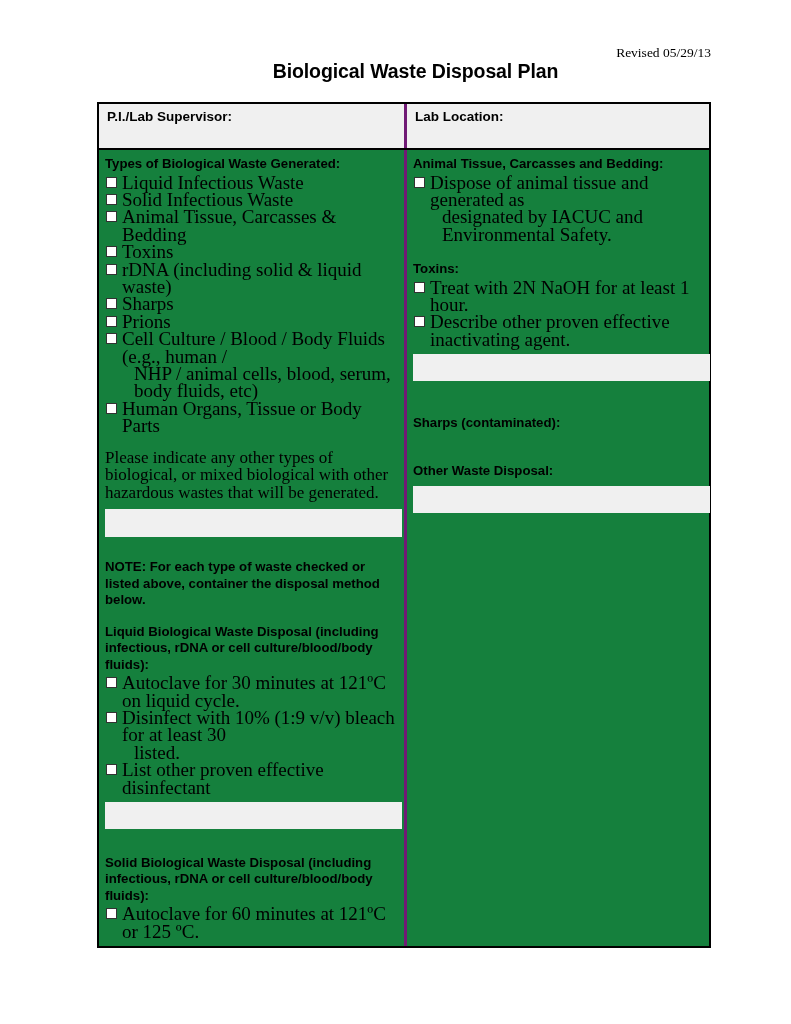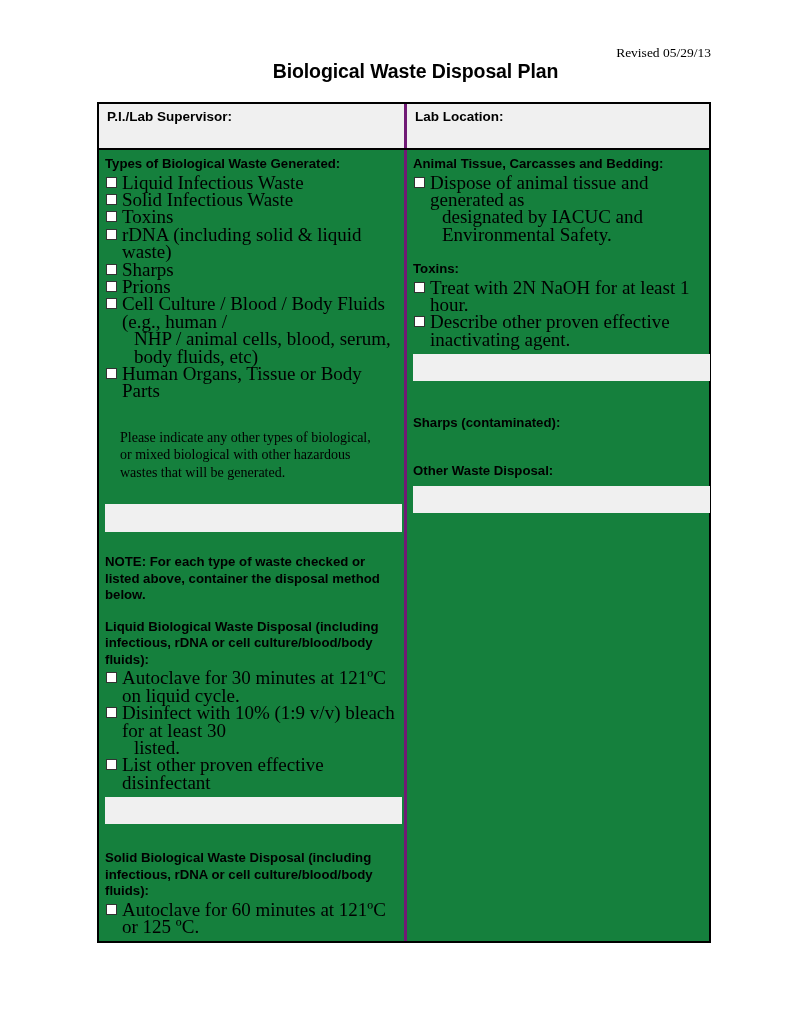--- a/index.html
+++ b/index.html
@@ -92,23 +92,23 @@
   
   .sec-title {
     font-family: "Liberation Sans", sans-serif;
     font-weight: bold;
     font-size: 13.2px;
     line-height: 16.5px;
     margin: 0 0 1px 0;
   }
   .para {
     font-family: "Liberation Serif", serif;
-    font-size: 14px;
+    font-size: 17px;
     line-height: 17.5px;
-    margin: 15px;
+    margin: 0;
   }
 
   
   .cb-list {
     list-style: none;
     margin: 0;
     padding: 0;
   }
   .cb-item {
     display: flex;
@@ -185,20 +185,24 @@
           <li class="cb-item">
             <span class="cb"></span>
             <span class="cb-text">Liquid Infectious Waste</span>
           </li>
           <li class="cb-item">
             <span class="cb"></span>
             <span class="cb-text">Solid Infectious Waste</span>
           </li>
           <li class="cb-item">
             <span class="cb"></span>
+            <span class="cb-text">Animal Tissue, Carcasses &amp; Bedding</span>
+          </li>
+          <li class="cb-item">
+            <span class="cb"></span>
             <span class="cb-text">Toxins</span>
           </li>
           <li class="cb-item">
             <span class="cb"></span>
             <span class="cb-text">rDNA (including solid &amp; liquid waste)</span>
           </li>
           <li class="cb-item">
             <span class="cb"></span>
             <span class="cb-text">Sharps</span>
           </li>

